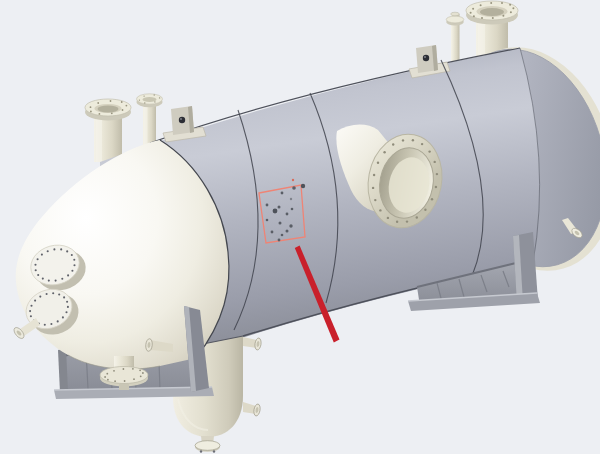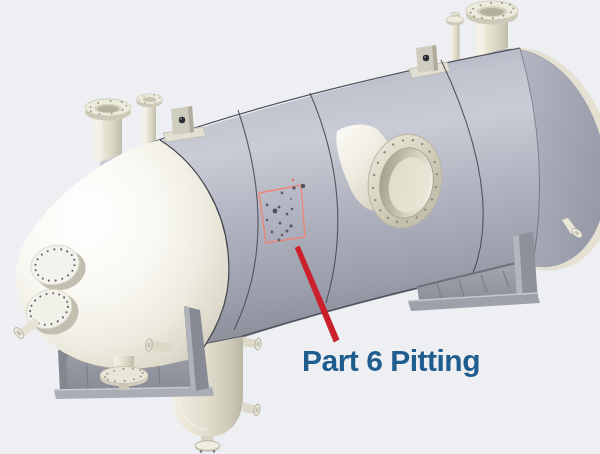--- a/index.html
+++ b/index.html
@@ -360,14 +360,13 @@
   </g>
   <g>
     <path d="M 562,220 L 568,218 L 578,231 L 571,234 Z" fill="#e9e6d7"></path>
     <ellipse cx="577" cy="233" rx="3.5" ry="6" transform="rotate(-50 577 233)" fill="#efede0" stroke="#a5a294" stroke-width="0.7"></ellipse>
     <ellipse cx="577" cy="233" rx="1.6" ry="2.8" transform="rotate(-50 577 233)" fill="#c4c1ae"></ellipse>
   </g>
 
   <polygon fill="var(--annotation_arrow,#c9202b)" points="294.8,248 299.6,245.6 339.5,339.5 333.8,342.6"></polygon>
 </svg>
 
-<div class="label">Part 6 Pitting</div>
 </div>
 
 </body></html>

